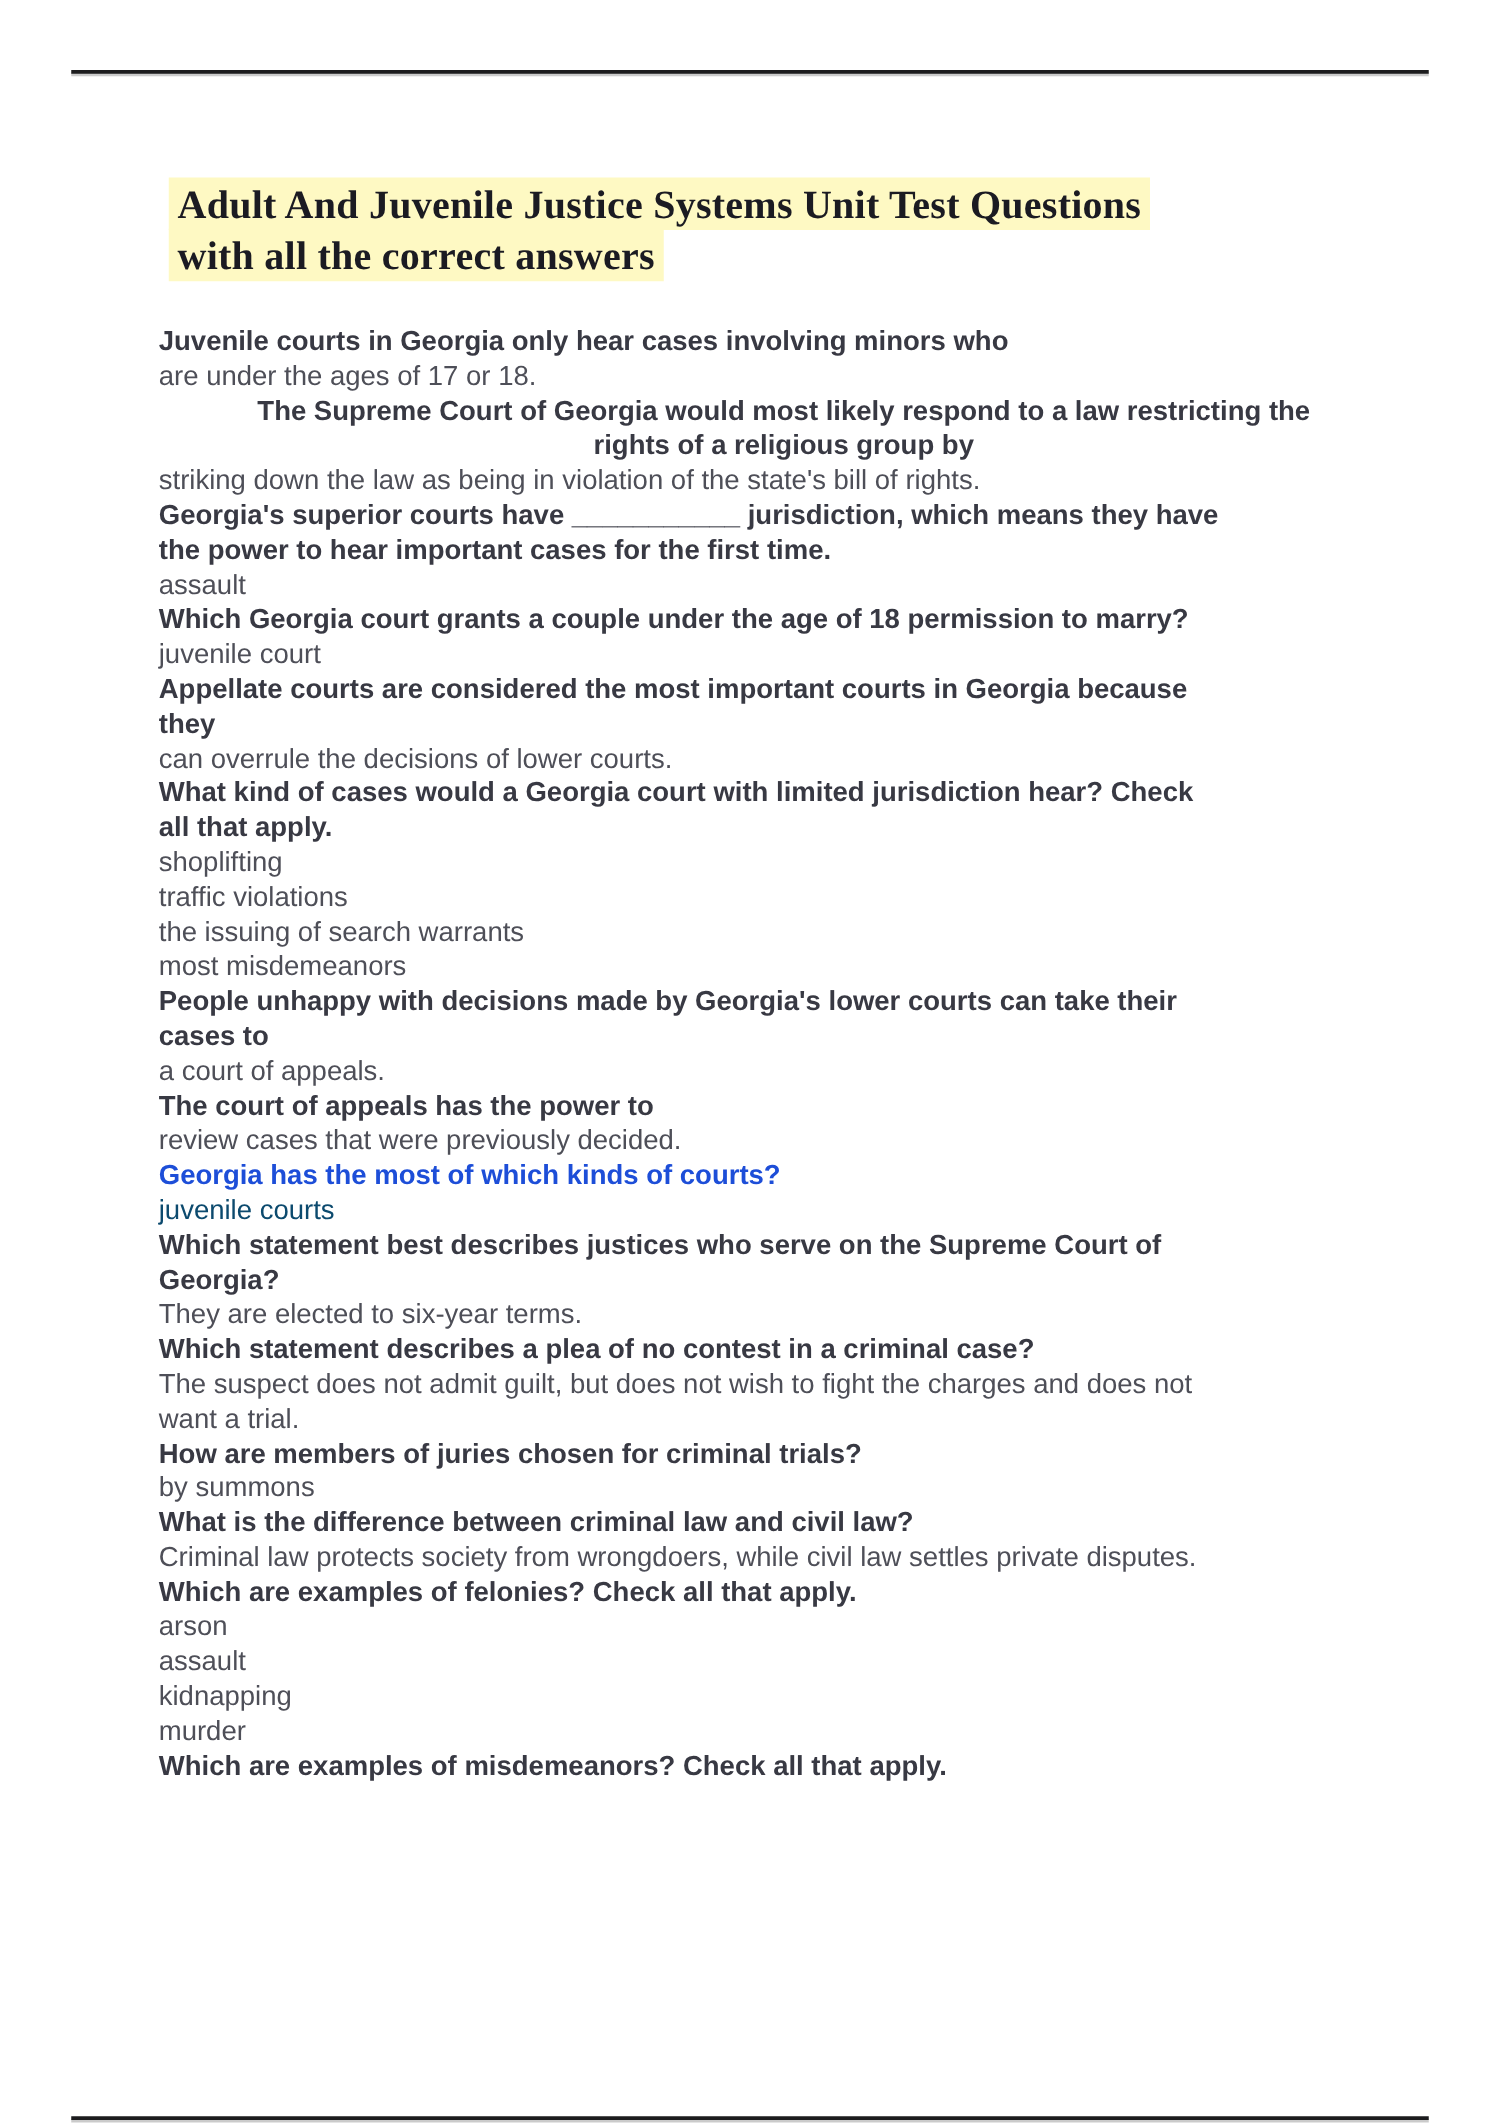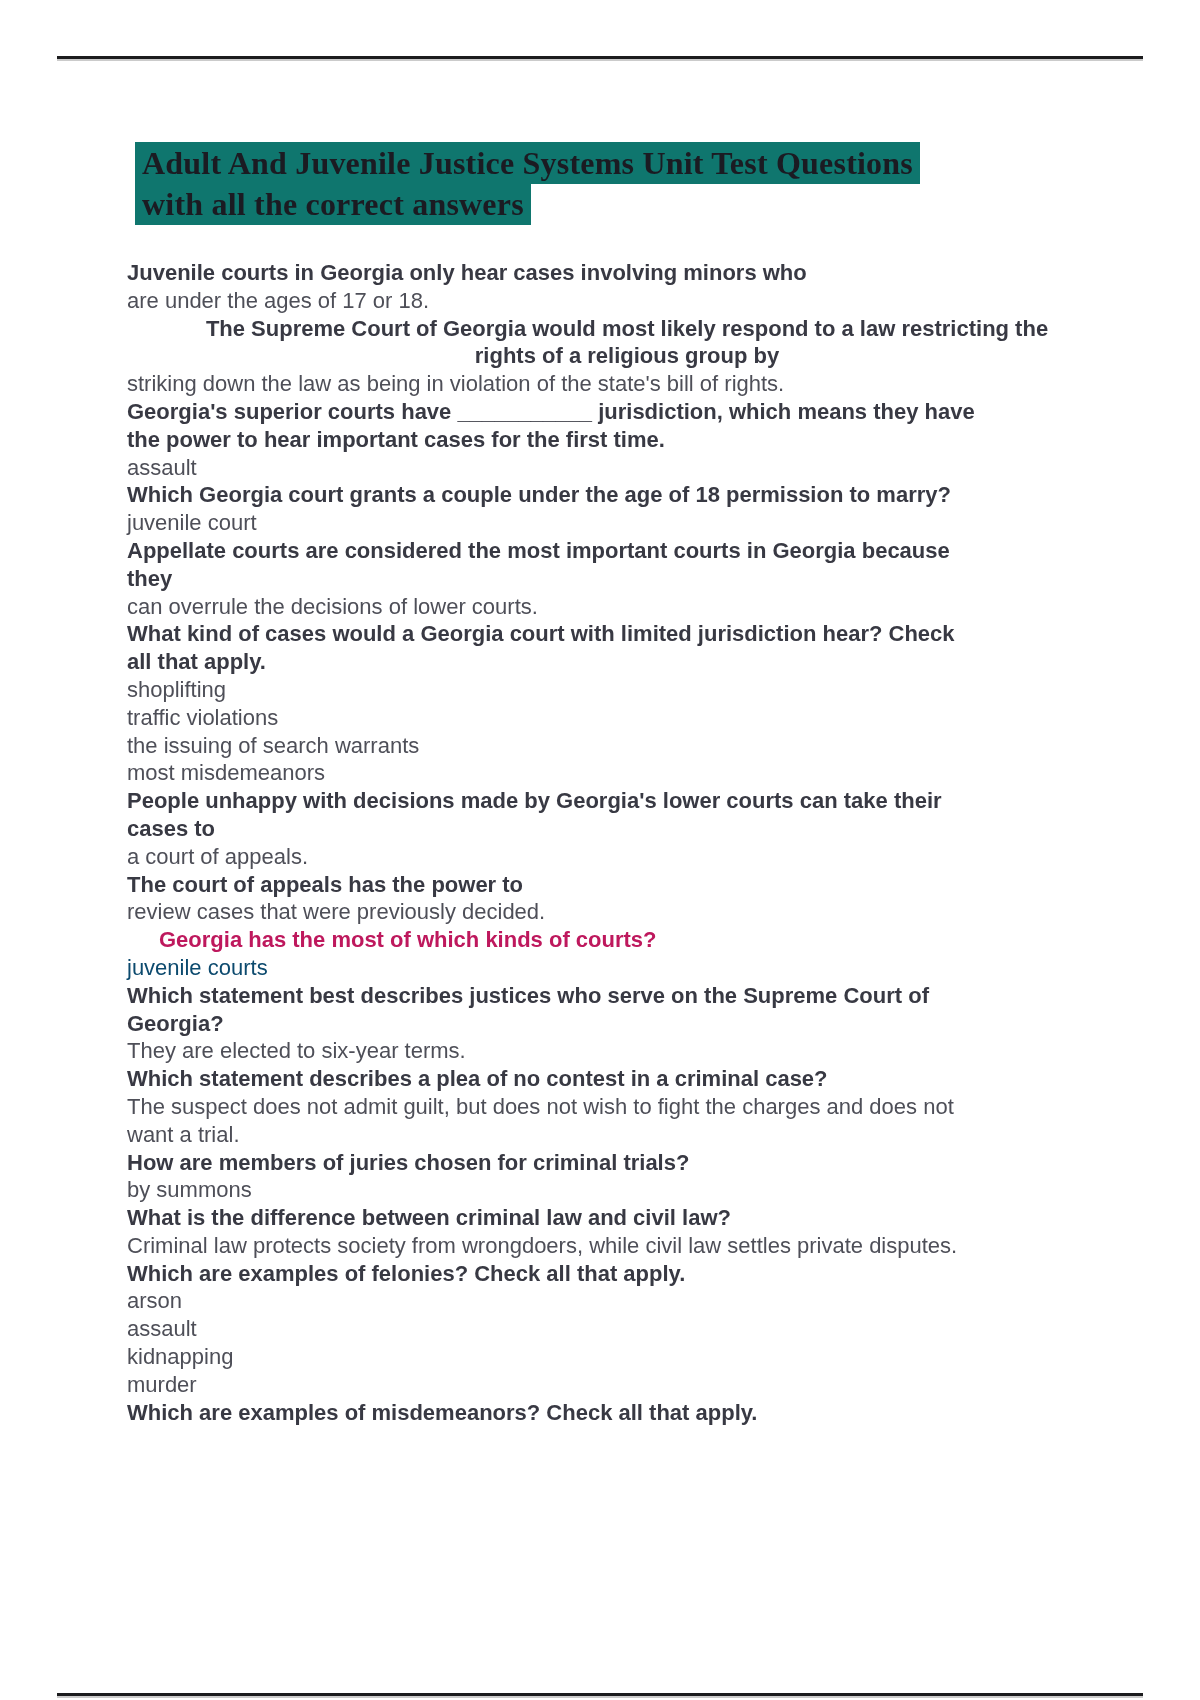--- a/index.html
+++ b/index.html
@@ -65,21 +65,21 @@
   }
 </style>
 </head>
 <body>
 
 <div class="page">
 
   <div class="rule rule-top" style="background: rgb(28, 28, 30);"></div>
 
   <h1 class="title-block" style="margin:0;">
-    <span class="title-highlight" style="background: #0f766e;">Adult And Juvenile Justice Systems Unit Test Questions
+    <span class="title-highlight" style="background: #fef9c3;">Adult And Juvenile Justice Systems Unit Test Questions
 with all the correct answers</span>
   </h1>
 
   <main class="qa-list">
   <div class="qa-item">
     <div class="qa-question" style="color: rgb(56, 57, 67);">Juvenile courts in Georgia only hear cases involving minors who</div>
     <div class="qa-answer" style="color: rgb(78, 79, 88);">are under the ages of 17 or 18.</div>
   </div>
 
   <div class="qa-item">
@@ -119,21 +119,21 @@
 cases to</div>
     <div class="qa-answer" style="color: rgb(78, 79, 88);">a court of appeals.</div>
   </div>
 
   <div class="qa-item">
     <div class="qa-question" style="color: rgb(56, 57, 67);">The court of appeals has the power to</div>
     <div class="qa-answer" style="color: rgb(78, 79, 88);">review cases that were previously decided.</div>
   </div>
 
   <div class="qa-item">
-    <div class="qa-question" style="color: #be185d; margin-left: 32px;">Georgia has the most of which kinds of courts?</div>
+    <div class="qa-question" style="color: #1d4ed8;">Georgia has the most of which kinds of courts?</div>
     <div class="qa-answer" style="color: #0c4a6e;">juvenile courts</div>
   </div>
 
   <div class="qa-item">
     <div class="qa-question" style="color: rgb(56, 57, 67);">Which statement best describes justices who serve on the Supreme Court of
 Georgia?</div>
     <div class="qa-answer" style="color: rgb(78, 79, 88);">They are elected to six-year terms.</div>
   </div>
 
   <div class="qa-item">

